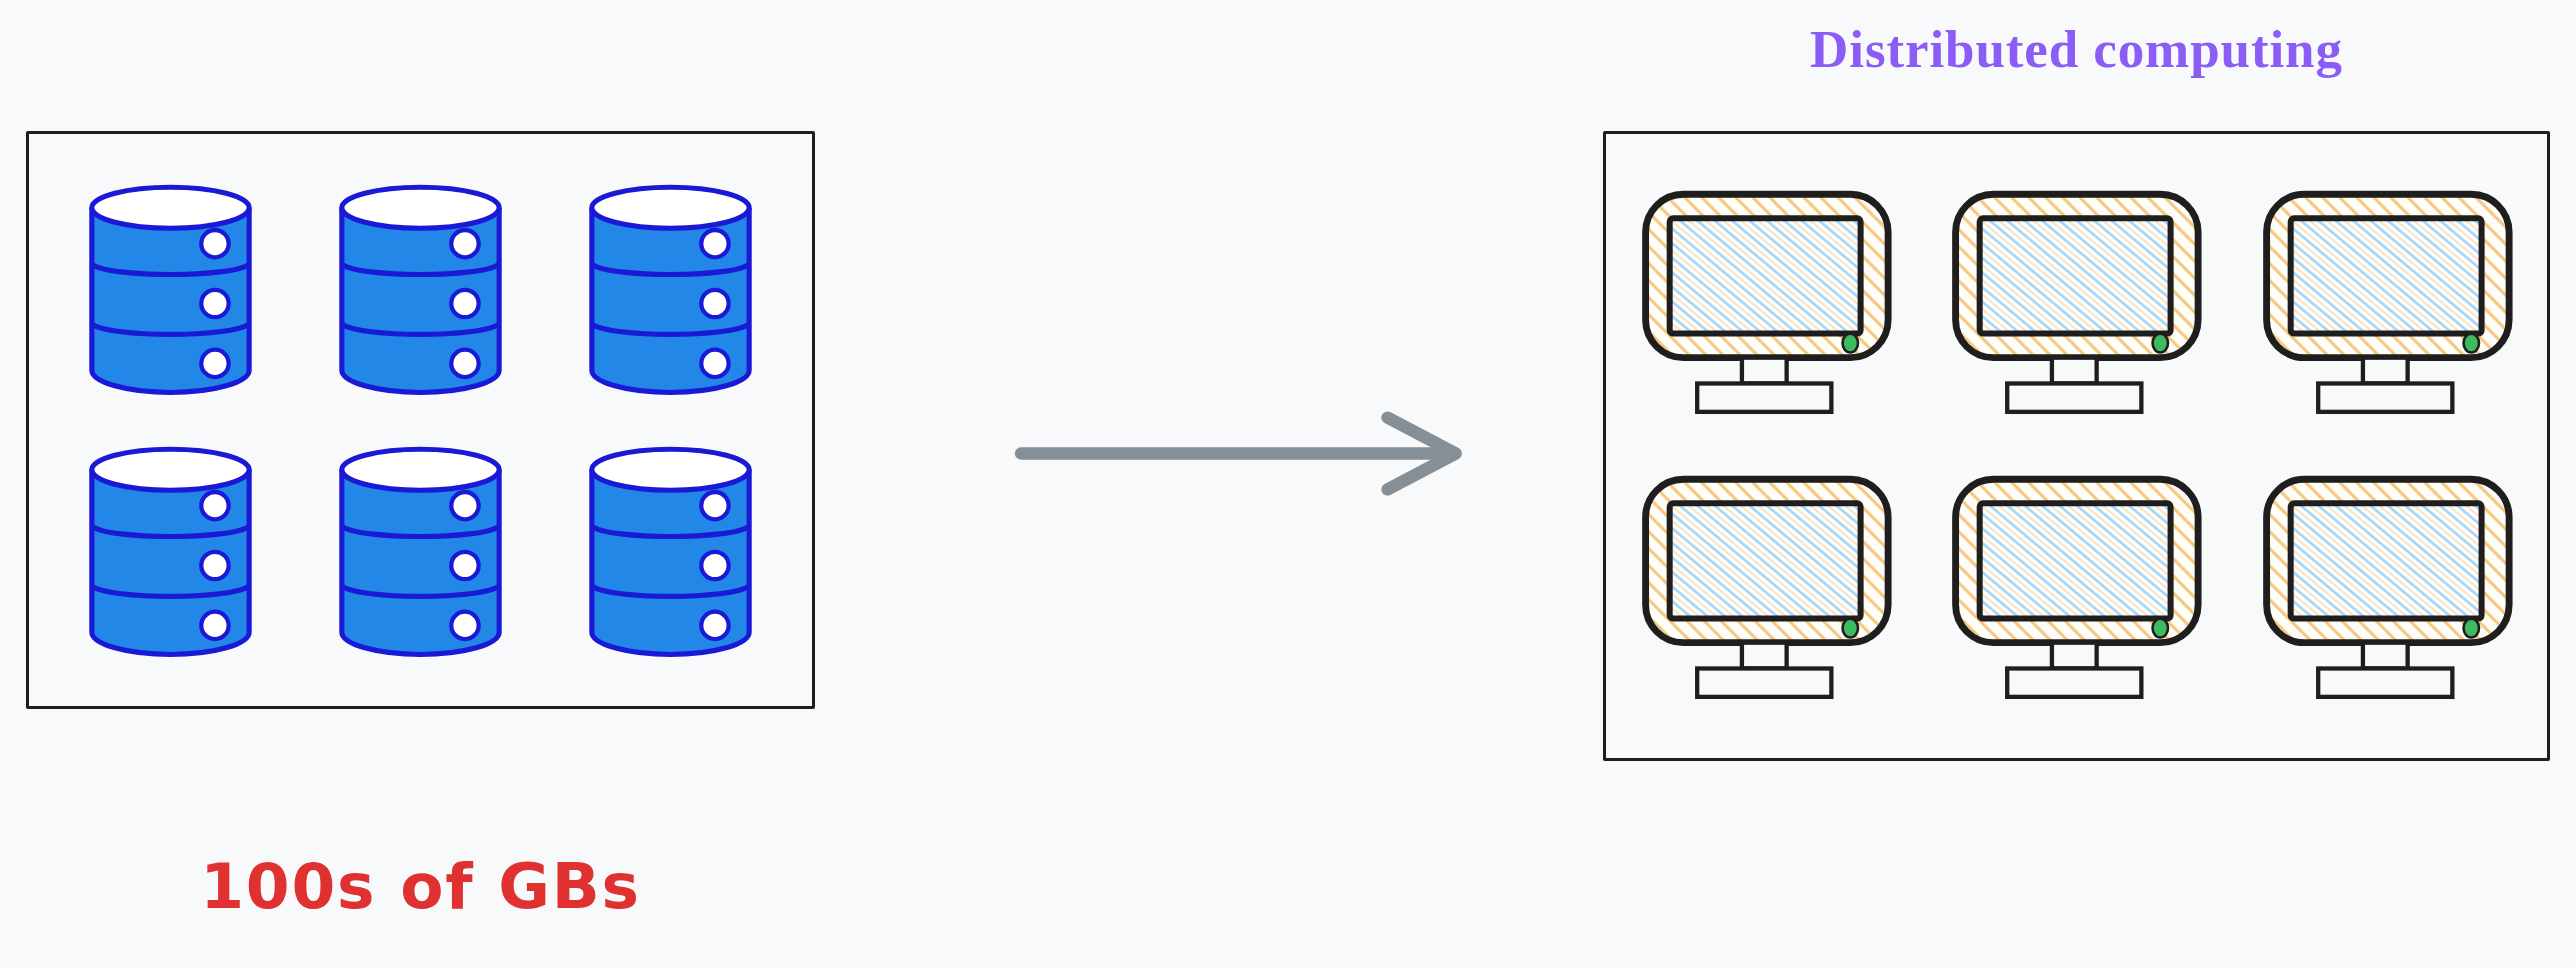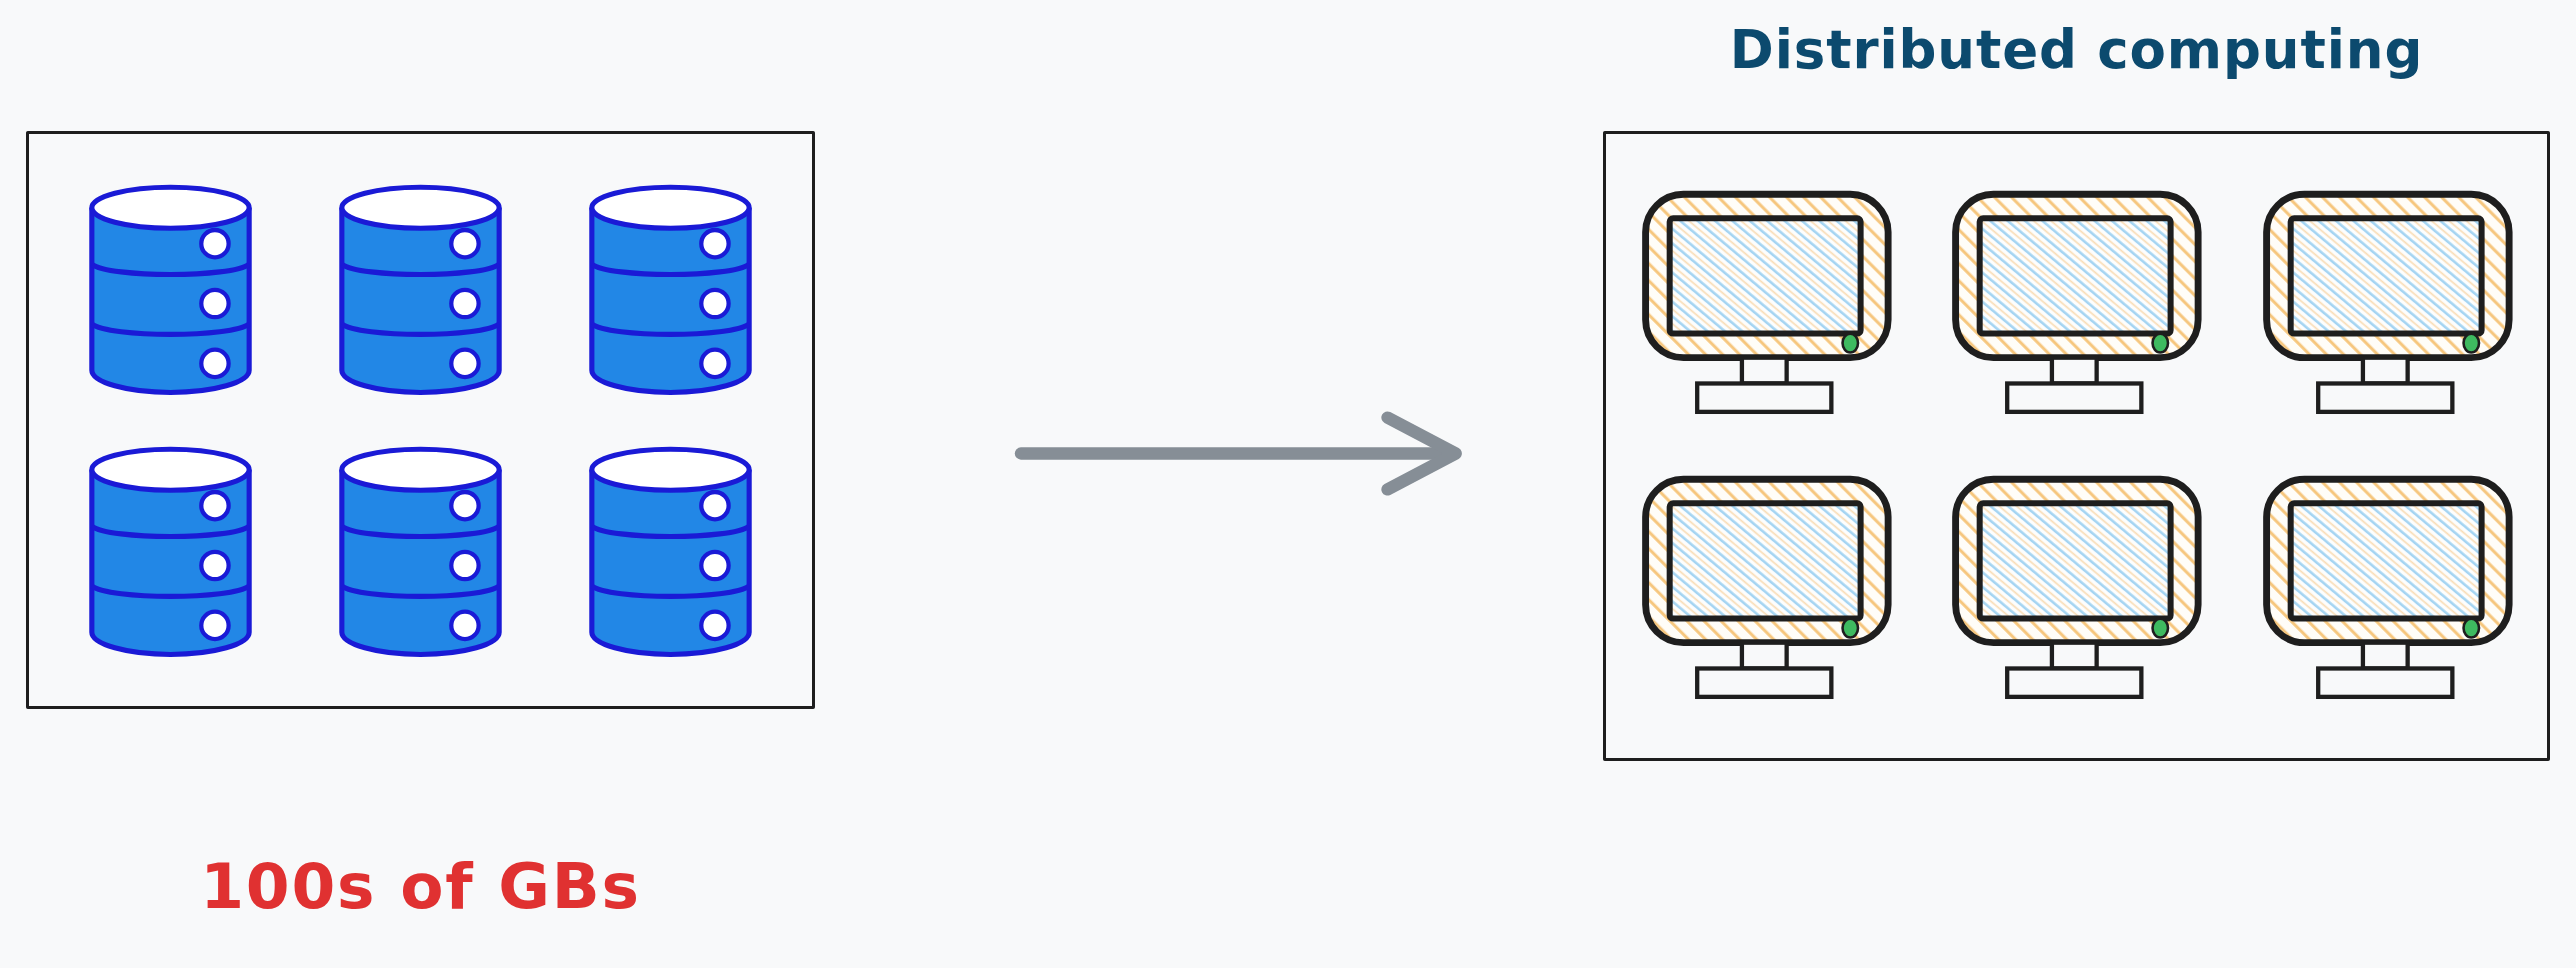--- a/index.html
+++ b/index.html
@@ -160,21 +160,21 @@
   <div class="caption" style="color: rgb(224, 49, 49);">
     <div>100s of GBs</div>
     
   </div>
 
   <svg class="flow-arrow" viewBox="0 0 560 124">
     <line class="arrow-stroke" x1="25" y1="62" x2="512" y2="62" stroke-width="14" stroke-linecap="round" stroke="#868e96"></line>
     <polyline class="arrow-stroke" points="443,21 521,62 443,103" fill="none" stroke-width="14" stroke-linecap="round" stroke-linejoin="round" stroke="#868e96"></polyline>
   </svg>
 
-  <div class="diagram-title" style="color: #0c4a6e;">Distributed computing</div>
+  <div class="diagram-title" style="color: #8b5cf6; font-family: Liberation Serif, serif;">Distributed computing</div>
 
   <div class="panel-box right-box" style="border-color: rgb(30, 30, 30);">
       <div class="icon-cell"><svg viewBox="0 0 300 270" width="258" height="233">
     <rect x="10" y="8" width="282" height="190" rx="44" fill="url(#hatch-orange)" stroke="#1e1e1e" stroke-width="8"></rect>
     <rect x="38" y="36" width="222" height="134" rx="4" fill="url(#hatch-blue)" stroke="#1e1e1e" stroke-width="7"></rect>
     <ellipse cx="248" cy="181" rx="9" ry="11" fill="#3eba60" stroke="#1e1e1e" stroke-width="3"></ellipse>
     <rect x="122" y="198" width="52" height="30" fill="#f8f9fa" stroke="#1e1e1e" stroke-width="5"></rect>
     <rect x="70" y="228" width="156" height="33" fill="#f8f9fa" stroke="#1e1e1e" stroke-width="5"></rect>
   </svg></div>
       <div class="icon-cell"><svg viewBox="0 0 300 270" width="258" height="233">

